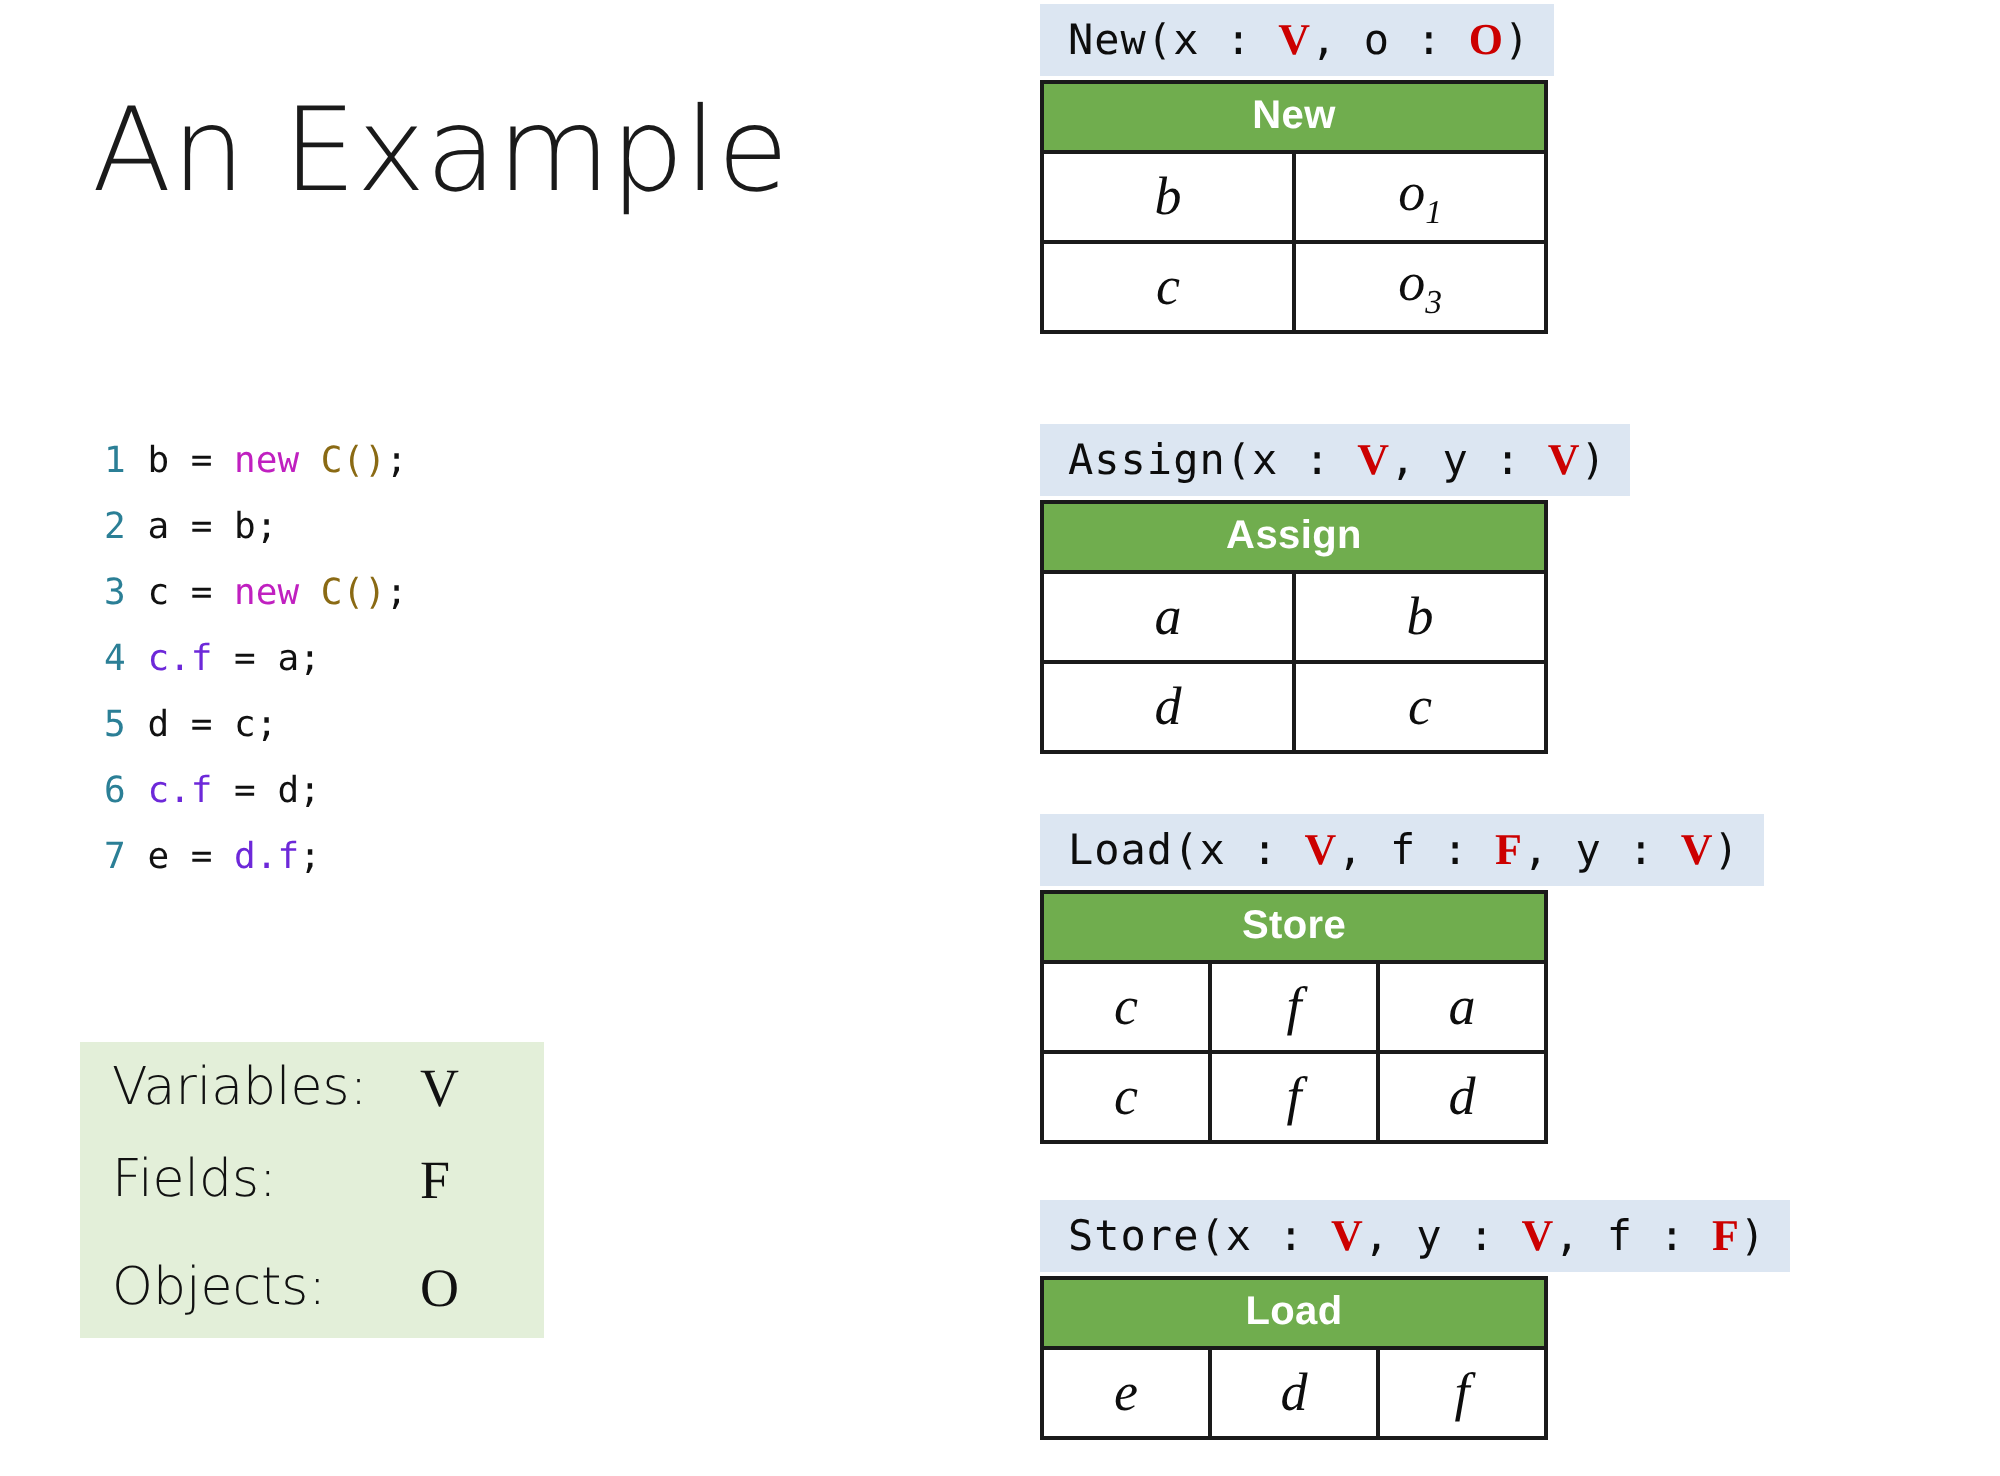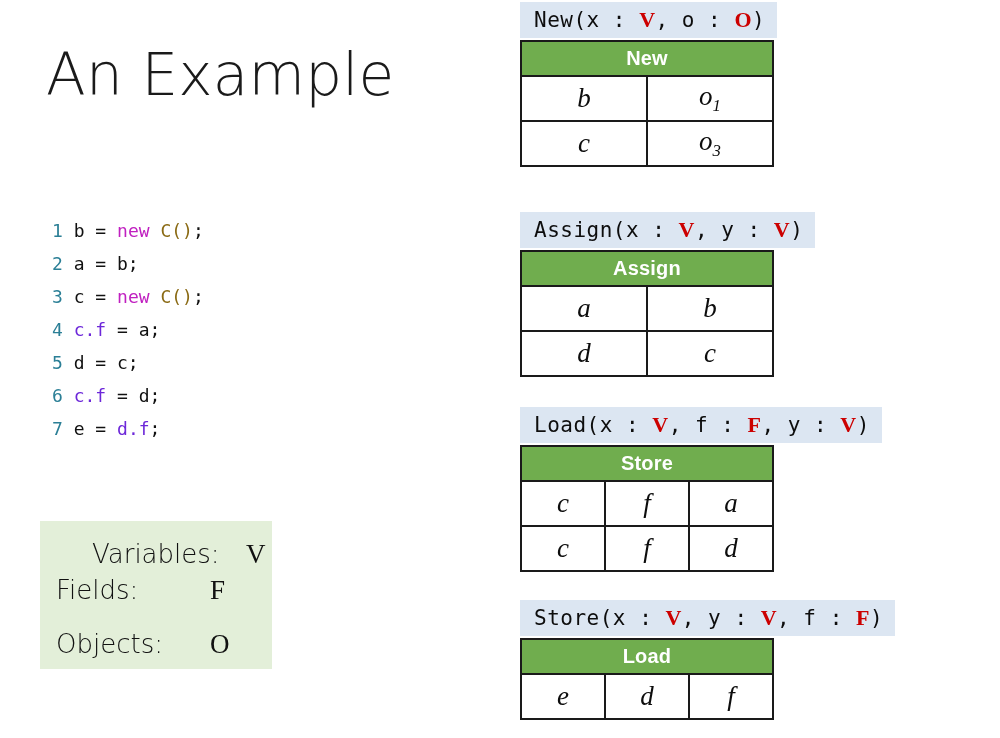--- a/index.html
+++ b/index.html
@@ -142,21 +142,21 @@
   .w3 { width: 82px; }
 </style>
 </head>
 <body>
 
 <div id="slide-title">An Example</div>
 
 <div id="code-listing"><div class="code-line"><span class="tok-lineno">1</span><span class="tok-plain"> </span><span class="tok-plain">b = </span><span class="tok-kw">new</span><span class="tok-plain"> </span><span class="tok-type">C()</span><span class="tok-plain">;</span></div><div class="code-line"><span class="tok-lineno">2</span><span class="tok-plain"> </span><span class="tok-plain">a = b;</span></div><div class="code-line"><span class="tok-lineno">3</span><span class="tok-plain"> </span><span class="tok-plain">c = </span><span class="tok-kw">new</span><span class="tok-plain"> </span><span class="tok-type">C()</span><span class="tok-plain">;</span></div><div class="code-line"><span class="tok-lineno">4</span><span class="tok-plain"> </span><span class="tok-field">c.f</span><span class="tok-plain"> = a;</span></div><div class="code-line"><span class="tok-lineno">5</span><span class="tok-plain"> </span><span class="tok-plain">d = c;</span></div><div class="code-line"><span class="tok-lineno">6</span><span class="tok-plain"> </span><span class="tok-field">c.f</span><span class="tok-plain"> = d;</span></div><div class="code-line"><span class="tok-lineno">7</span><span class="tok-plain"> </span><span class="tok-plain">e = </span><span class="tok-field">d.f</span><span class="tok-plain">;</span></div></div>
 
 <div id="legend-box">
-    <div class="legend-row" style="top: 10px; margin-left: 36px;">
+    <div class="legend-row" style="top: 0;">
       <span class="legend-label">Variables:</span>
       <span class="legend-symbol">V</span>
     </div>
     <div class="legend-row" style="top: 46px;">
       <span class="legend-label">Fields:</span>
       <span class="legend-symbol">F</span>
     </div>
     <div class="legend-row" style="top: 100px;">
       <span class="legend-label">Objects:</span>
       <span class="legend-symbol">O</span>

